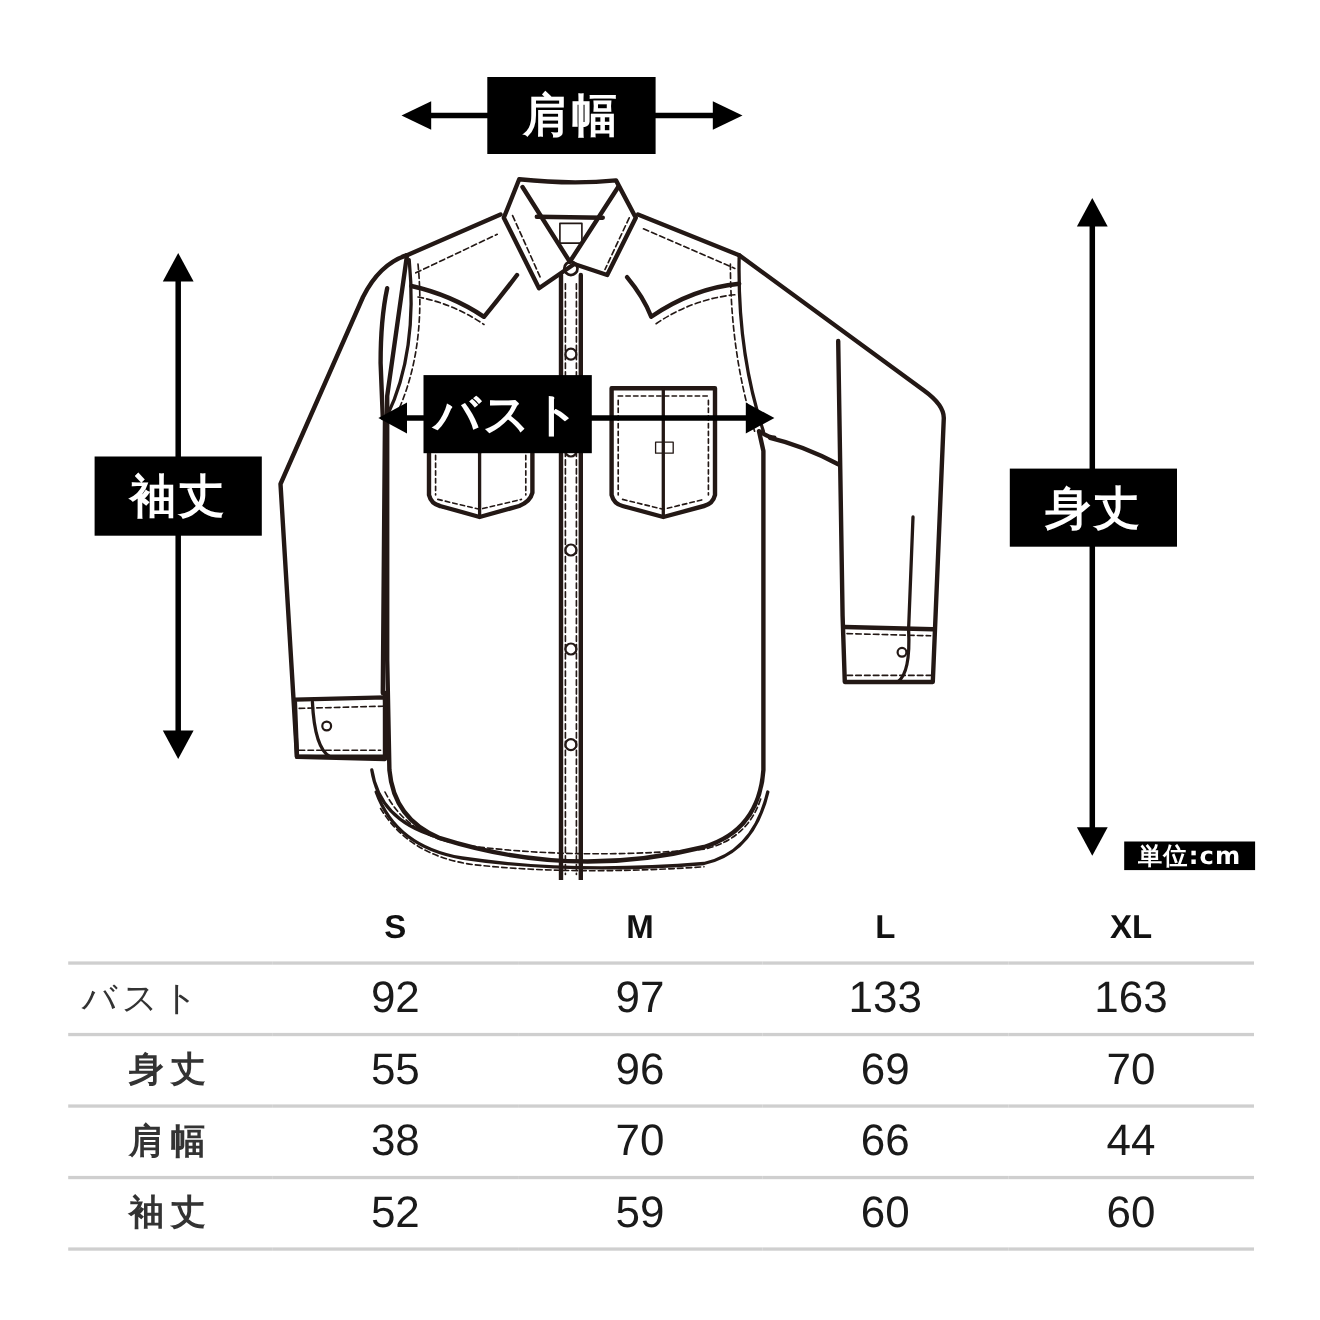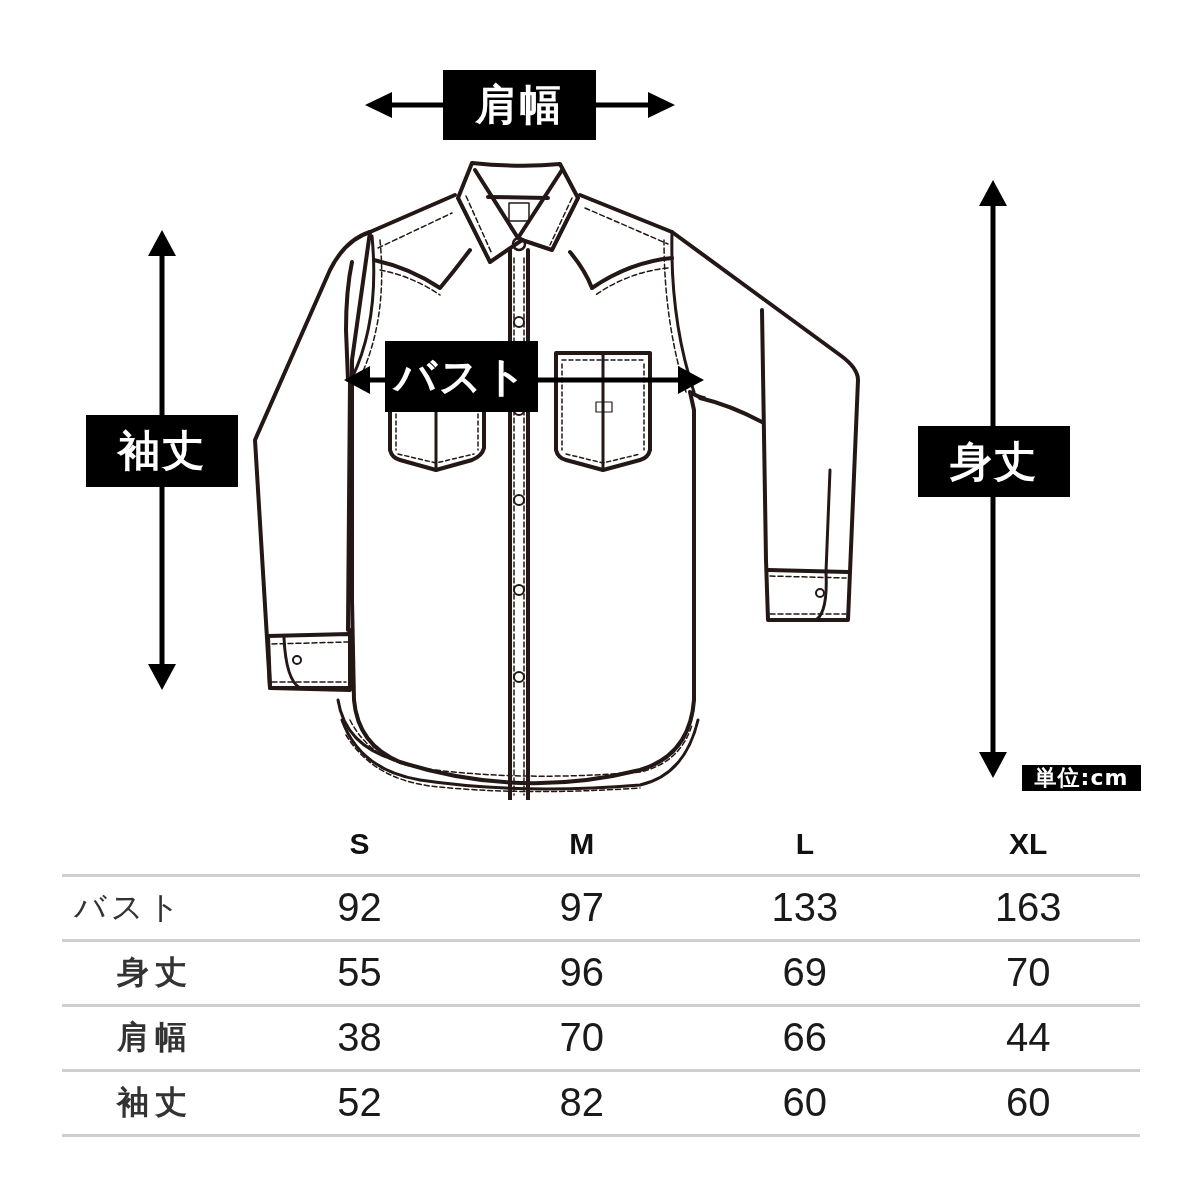--- a/index.html
+++ b/index.html
@@ -185,18 +185,18 @@
     <tr>
       <th class="row-label">肩幅</th>
       <td>38</td>
       <td>70</td>
       <td>66</td>
       <td>44</td>
     </tr>
     <tr>
       <th class="row-label">袖丈</th>
       <td>52</td>
-      <td>82</td>
+      <td>59</td>
       <td>60</td>
       <td>60</td>
     </tr>
   </tbody>
 </table>
 
 </body></html>

